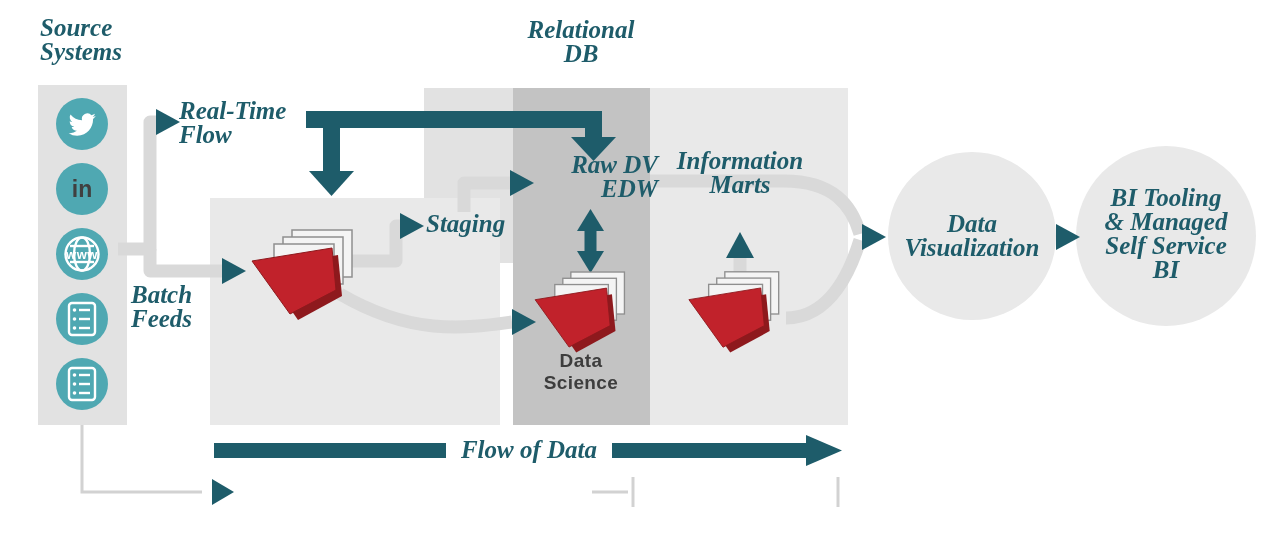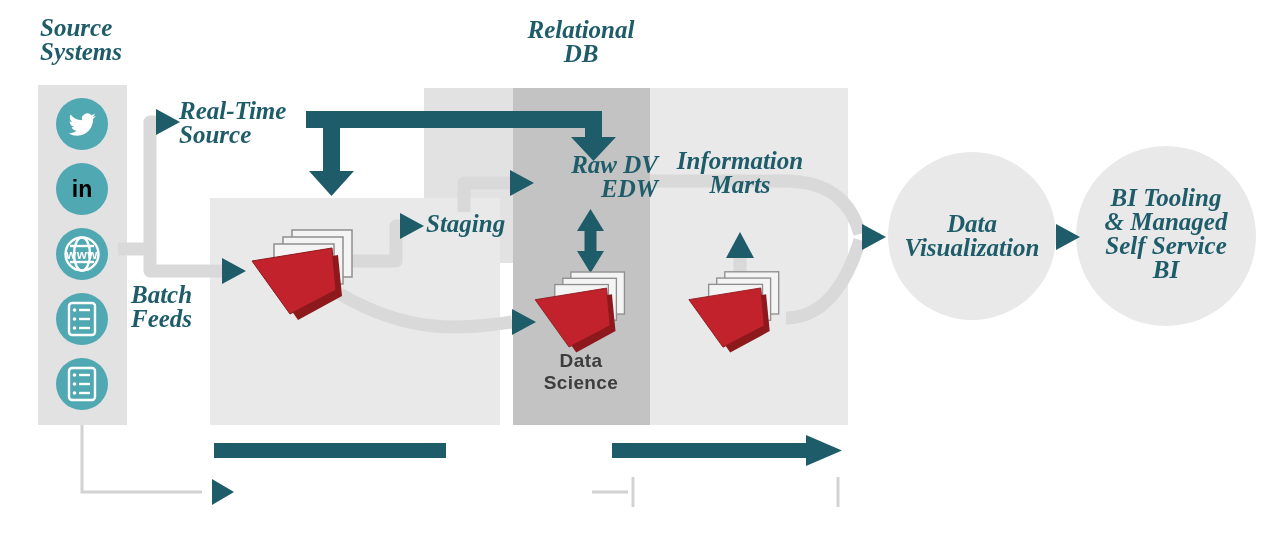--- a/index.html
+++ b/index.html
@@ -25,21 +25,21 @@
   .red-back{fill:var(--folder-red-dark);}
   .red-front{fill:var(--folder-red);stroke:var(--folder-red-dark);stroke-width:1;}
 
   .icon-circle{position:absolute;left:56px;width:52px;height:52px;border-radius:50%;
                background:var(--teal-icon);display:flex;align-items:center;justify-content:center;}
   #ic-twitter{top:98px;} #ic-linkedin{top:163px;} #ic-web{top:228px;}
   #ic-db1{top:293px;} #ic-db2{top:358px;}
   .white-fill{fill:#ffffff;}
   .white-stroke{stroke:#ffffff;fill:none;stroke-width:2.4;}
   .icon-text{font-family:"Liberation Sans","DejaVu Sans",sans-serif;font-weight:bold;
-             font-size:23px;color:#000000;line-height:1;}
+             font-size:23px;color:#404040;line-height:1;}
   .www-text{position:absolute;font-family:"Liberation Sans","DejaVu Sans",sans-serif;
             font-weight:bold;font-size:13px;color:#ffffff;letter-spacing:.5px;}
 
   .lbl{position:absolute;font-style:italic;font-weight:bold;color:var(--teal-dark);
        font-size:25px;line-height:24px;white-space:pre-line;}
   .center{text-align:center;}
   .sans{font-family:"Liberation Sans","DejaVu Sans",sans-serif;font-style:normal;
         color:var(--sans-label);font-size:19px;line-height:22px;letter-spacing:.4px;}
   #l-source{left:40px;top:16px;width:130px;}
   #l-realtime{left:179px;top:99px;}
@@ -174,32 +174,33 @@
       <circle class="white-fill" cx="18.5" cy="26" r="1.8"></circle>
         <path class="white-stroke" d="M23 26 H34"></path>
       <circle class="white-fill" cx="18.5" cy="35" r="1.8"></circle>
         <path class="white-stroke" d="M23 35 H34"></path>
     </svg>
   </div>
 
   <div class="lbl" id="l-source">Source
 Systems</div>
   <div class="lbl" id="l-realtime">Real-Time
-Source</div>
+Flow</div>
   <div class="lbl" id="l-batch">Batch
 Feeds</div>
   <div class="lbl center" id="l-relational">Relational
 DB</div>
   <div class="lbl" id="l-staging">Staging</div>
   <div class="lbl center" id="l-rawdv">Raw DV
 EDW</div>
   <div class="lbl center" id="l-marts">Information
 Marts</div>
   <div class="lbl sans" id="l-datascience">Data
 Science</div>
   <div class="lbl center" id="l-dataviz">Data
 Visualization</div>
   <div class="lbl center" id="l-bi">BI Tooling
 &amp; Managed
 Self Service
 BI</div>
+  <div class="lbl center" id="l-flow">Flow of Data</div>
 
 </div>
 
 </body></html>

